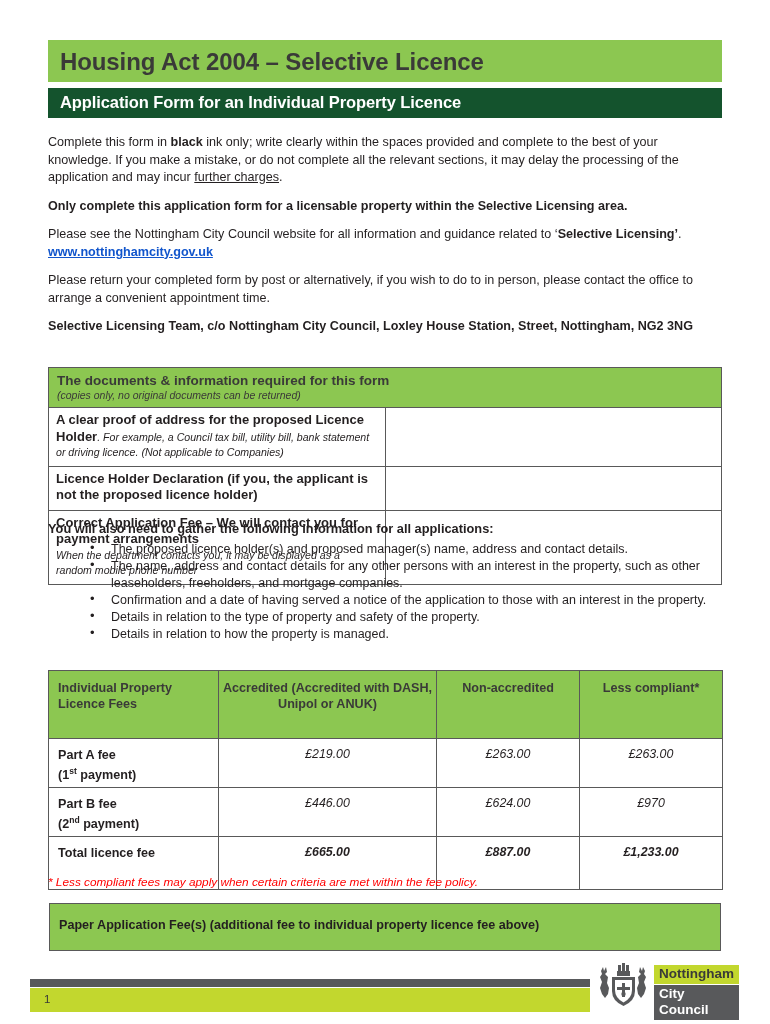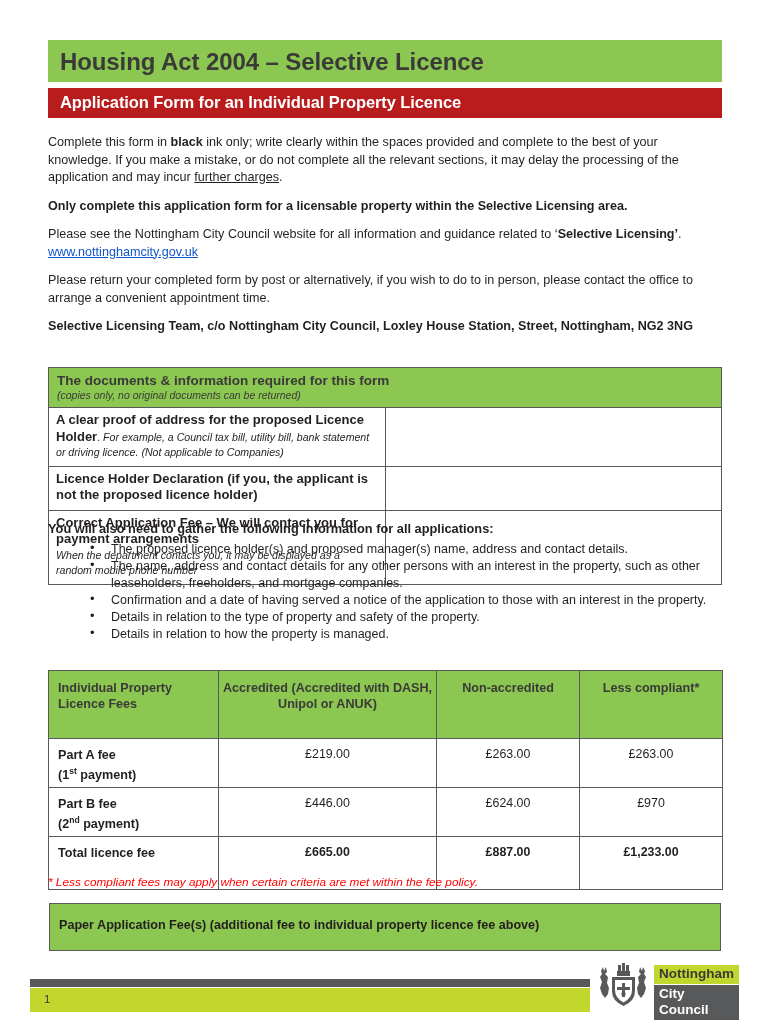--- a/index.html
+++ b/index.html
@@ -35,21 +35,21 @@
     left: 12px; top: 8px;
     font-size: 24px;
     font-weight: bold;
     color: #3a3a38;
     letter-spacing: -0.1px;
   }
   .hdr-dark {
     position: absolute;
     left: 48px; top: 88px;
     width: 674px; height: 30px;
-    background: #b91c1c;
+    background: #14532d;
     box-sizing: border-box;
   }
   .hdr-dark span {
     position: absolute;
     left: 12px; top: 5px;
     font-size: 16.5px;
     font-weight: bold;
     color: #ffffff;
     letter-spacing: -0.1px;
   }
@@ -63,21 +63,21 @@
   p.para {
     margin: 0 0 11px 0;
     font-size: 12.6px;
     line-height: 17.5px;
     color: #231f20;
   }
   .b { font-weight: bold; }
   .u { text-decoration: underline; }
   .link {
     color: #1155cc;
-    font-weight: normal;
+    font-weight: bold;
     text-decoration: underline;
   }
 
   
   .doc-table {
     position: absolute;
     left: 48px; top: 367px;
     width: 674px;
     border-collapse: collapse;
     table-layout: fixed;
@@ -180,20 +180,21 @@
     line-height: 16px;
     padding: 8px 0 0 9px;
     height: 40px;
     vertical-align: top;
   }
   .fee-table td.val {
     text-align: center;
     font-size: 12.4px;
     vertical-align: top;
     padding-top: 8px;
+    font-style: italic;
   }
   .fee-table td.val.bold { font-weight: bold; }
   sup { font-size: 0.68em; vertical-align: super; }
 
   .fee-note {
     position: absolute;
     left: 48px; top: 875px;
     font-size: 11.8px;
     font-style: italic;
     color: #ff0000;

